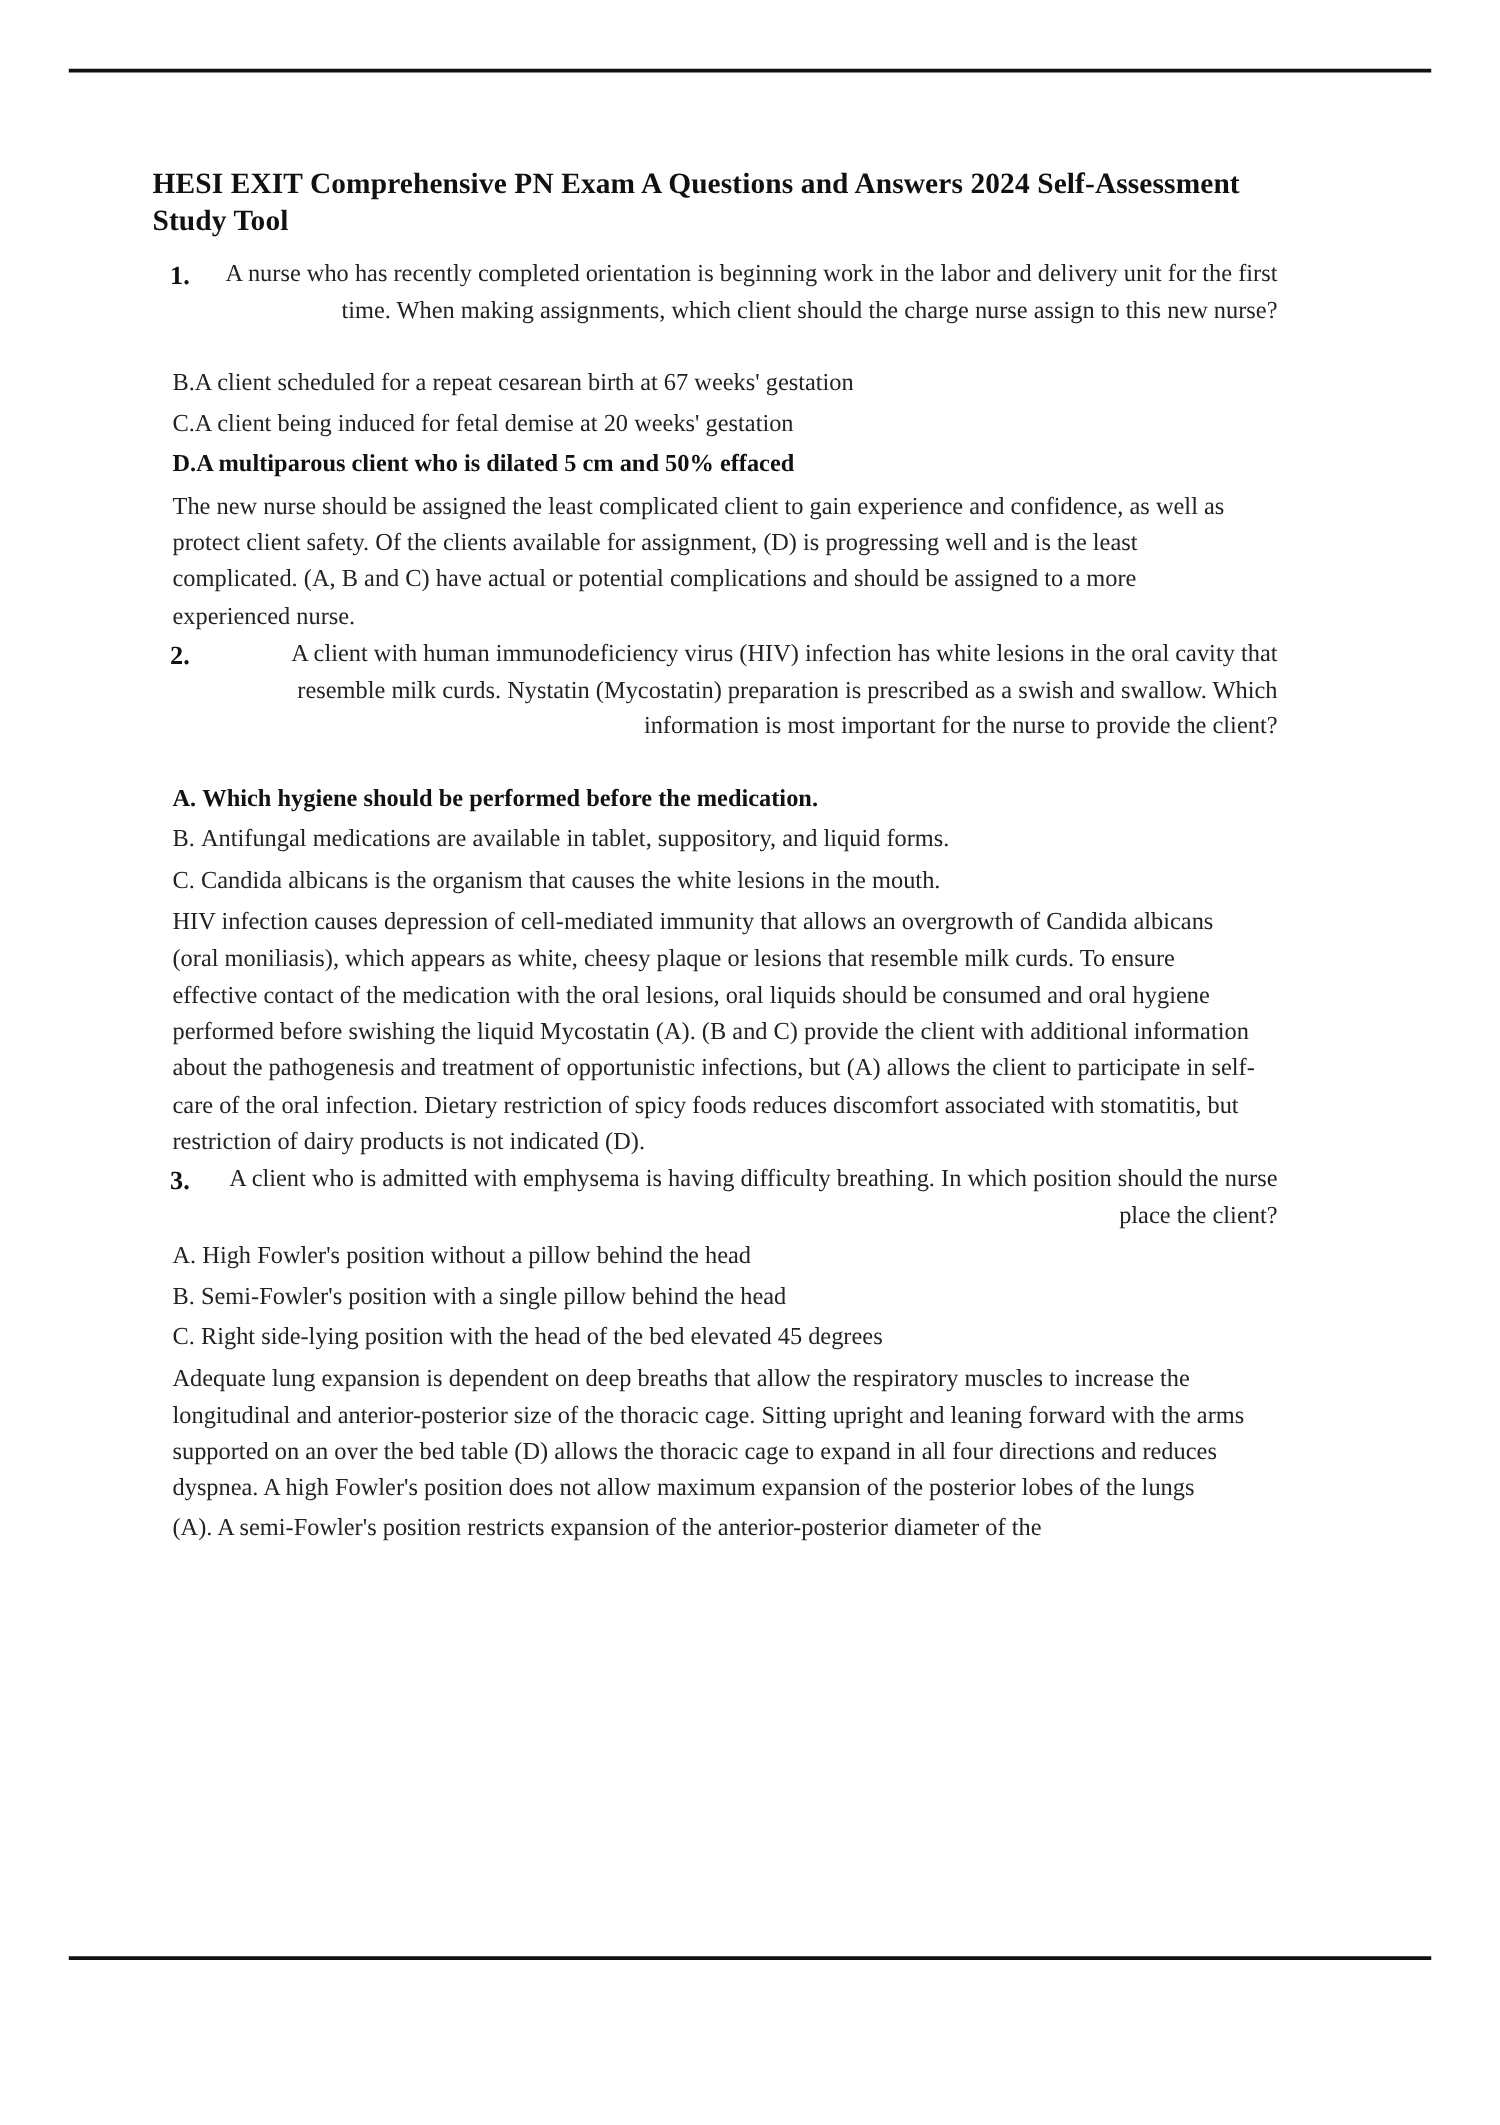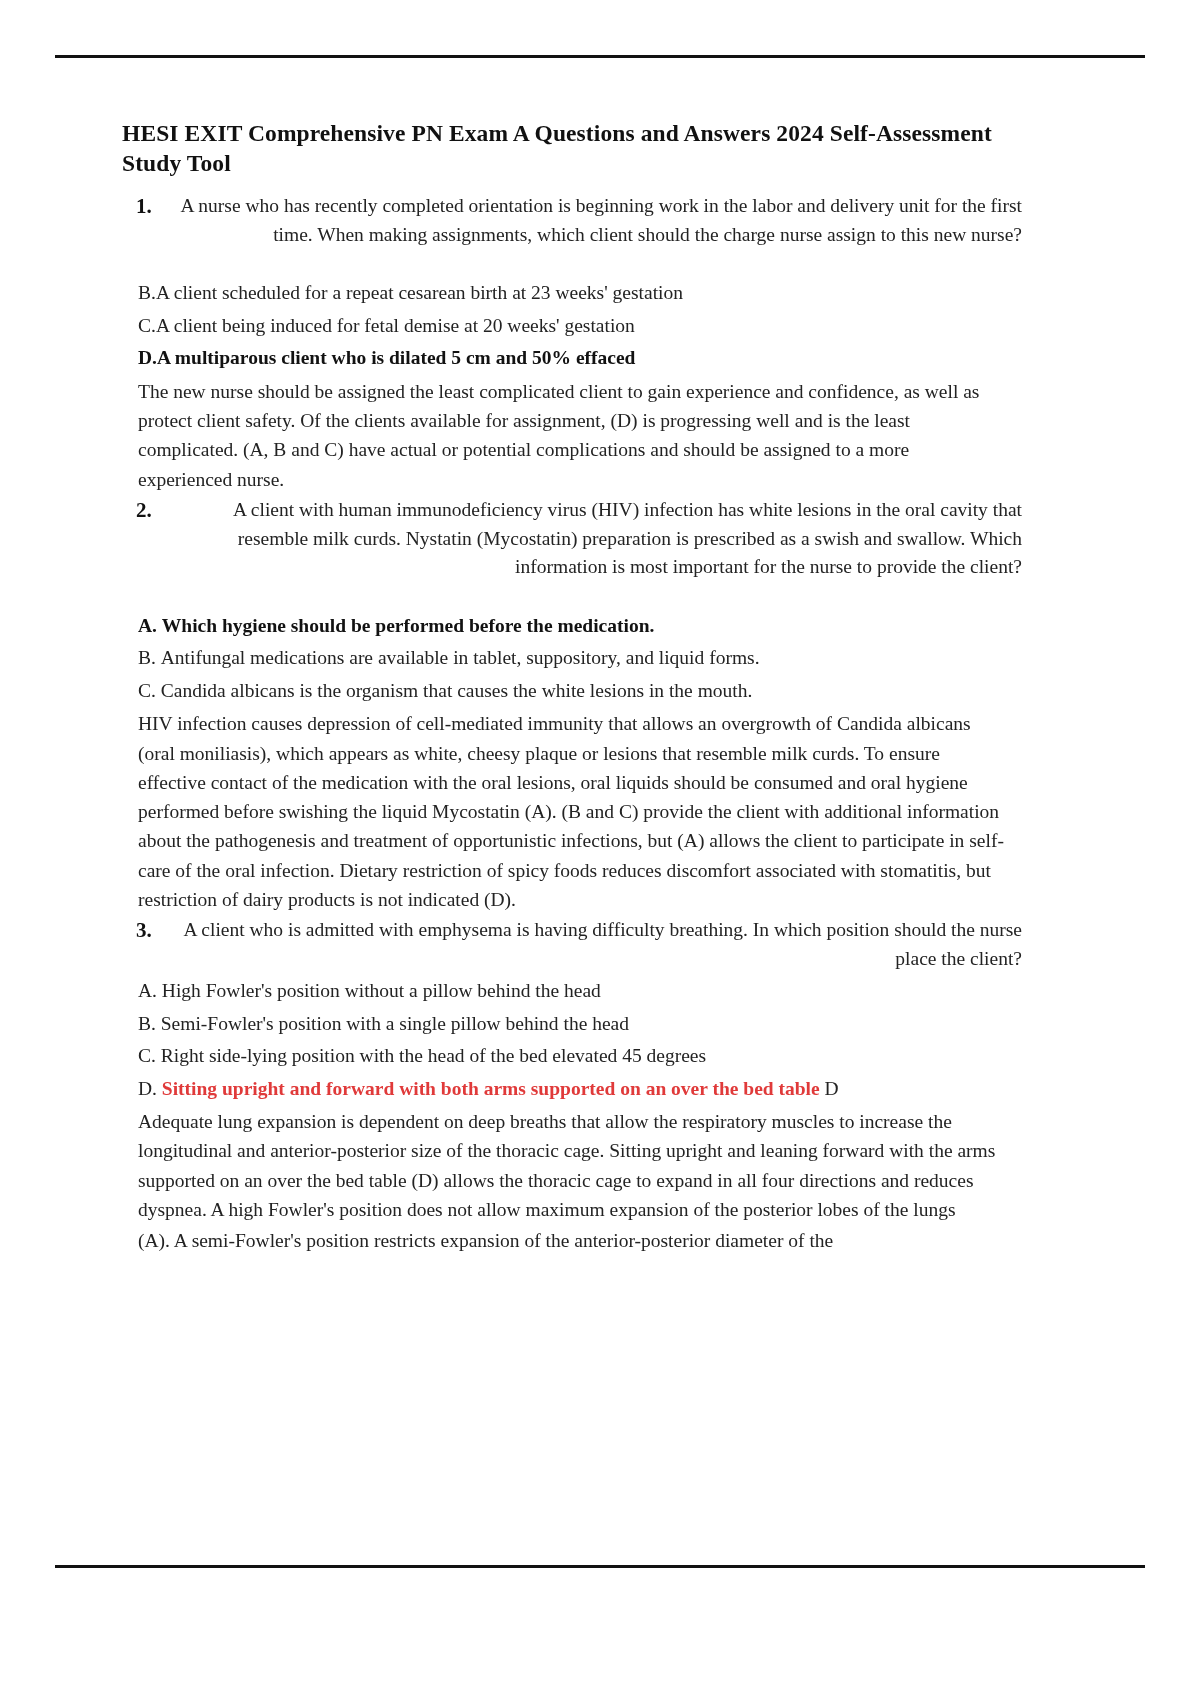--- a/index.html
+++ b/index.html
@@ -28,21 +28,21 @@
     right: 55px;
     height: 0;
     border-top: 3px solid #111111;
   }
   .rule.top { top: 55px; }
   .rule.bottom { top: 1565px; }
 
   .content {
     position: absolute;
     left: 122px;
-    top: 118px;
+    top: 132px;
     width: 900px;
   }
 
   .doc-title {
     font-size: 23.5px;
     font-weight: bold;
     line-height: 1.28;
     margin: 0 0 14px 0;
     letter-spacing: 0.1px;
     color: #111111;
@@ -110,21 +110,21 @@
 
     <h1 class="doc-title">HESI EXIT Comprehensive PN Exam A Questions and Answers 2024 Self-Assessment Study Tool</h1>
 
     <div class="question">
       <div class="q-num">1.</div>
       <div class="q-stem">A nurse who has recently completed orientation is beginning work in the labor and delivery unit for the first time. When making assignments, which client should the charge nurse assign to this new nurse?</div>
     </div>
 
     <div class="gap-md"></div>
 
-    <div class="option"><span class="opt-letter">B.</span><span>A client scheduled for a repeat cesarean birth at 23 weeks' gestation</span></div>
+    <div class="option"><span class="opt-letter">B.</span><span>A client scheduled for a repeat cesarean birth at 67 weeks' gestation</span></div>
     <div class="option"><span class="opt-letter">C.</span><span>A client being induced for fetal demise at 20 weeks' gestation</span></div>
     <div class="option bold"><span class="opt-letter">D.</span><span>A multiparous client who is dilated 5 cm and 50% effaced</span></div>
 
     <div class="rationale">The new nurse should be assigned the least complicated client to gain experience and confidence, as well as protect client safety. Of the clients available for assignment, (D) is progressing well and is the least complicated. (A, B and C) have actual or potential complications and should be assigned to a more experienced nurse.</div>
 
     <div class="question">
       <div class="q-num">2.</div>
       <div class="q-stem">A client with human immunodeficiency virus (HIV) infection has white lesions in the oral cavity that resemble milk curds. Nystatin (Mycostatin) preparation is prescribed as a swish and swallow. Which information is most important for the nurse to provide the client?</div>
     </div>
 
@@ -137,19 +137,18 @@
     <div class="rationale">HIV infection causes depression of cell-mediated immunity that allows an overgrowth of Candida albicans (oral moniliasis), which appears as white, cheesy plaque or lesions that resemble milk curds. To ensure effective contact of the medication with the oral lesions, oral liquids should be consumed and oral hygiene performed before swishing the liquid Mycostatin (A). (B and C) provide the client with additional information about the pathogenesis and treatment of opportunistic infections, but (A) allows the client to participate in self-care of the oral infection. Dietary restriction of spicy foods reduces discomfort associated with stomatitis, but restriction of dairy products is not indicated (D).</div>
 
     <div class="question">
       <div class="q-num">3.</div>
       <div class="q-stem">A client who is admitted with emphysema is having difficulty breathing. In which position should the nurse place the client?</div>
     </div>
 
     <div class="option"><span class="opt-letter">A.</span>&nbsp;<span>High Fowler's position without a pillow behind the head</span></div>
     <div class="option"><span class="opt-letter">B.</span>&nbsp;<span>Semi-Fowler's position with a single pillow behind the head</span></div>
     <div class="option"><span class="opt-letter">C.</span>&nbsp;<span>Right side-lying position with the head of the bed elevated 45 degrees</span></div>
-    <div class="option"><span class="opt-letter">D.</span>&nbsp;<span class="red">Sitting upright and forward with both arms supported on an over the bed table</span>&nbsp;<span>D</span></div>
 
     <div class="rationale">Adequate lung expansion is dependent on deep breaths that allow the respiratory muscles to increase the longitudinal and anterior-posterior size of the thoracic cage. Sitting upright and leaning forward with the arms supported on an over the bed table (D) allows the thoracic cage to expand in all four directions and reduces dyspnea. A high Fowler's position does not allow maximum expansion of the posterior lobes of the lungs</div>
     <div class="rationale">(A). A semi-Fowler's position restricts expansion of the anterior-posterior diameter of the</div>
 
   </div>
 </div>
 
 </body></html>

